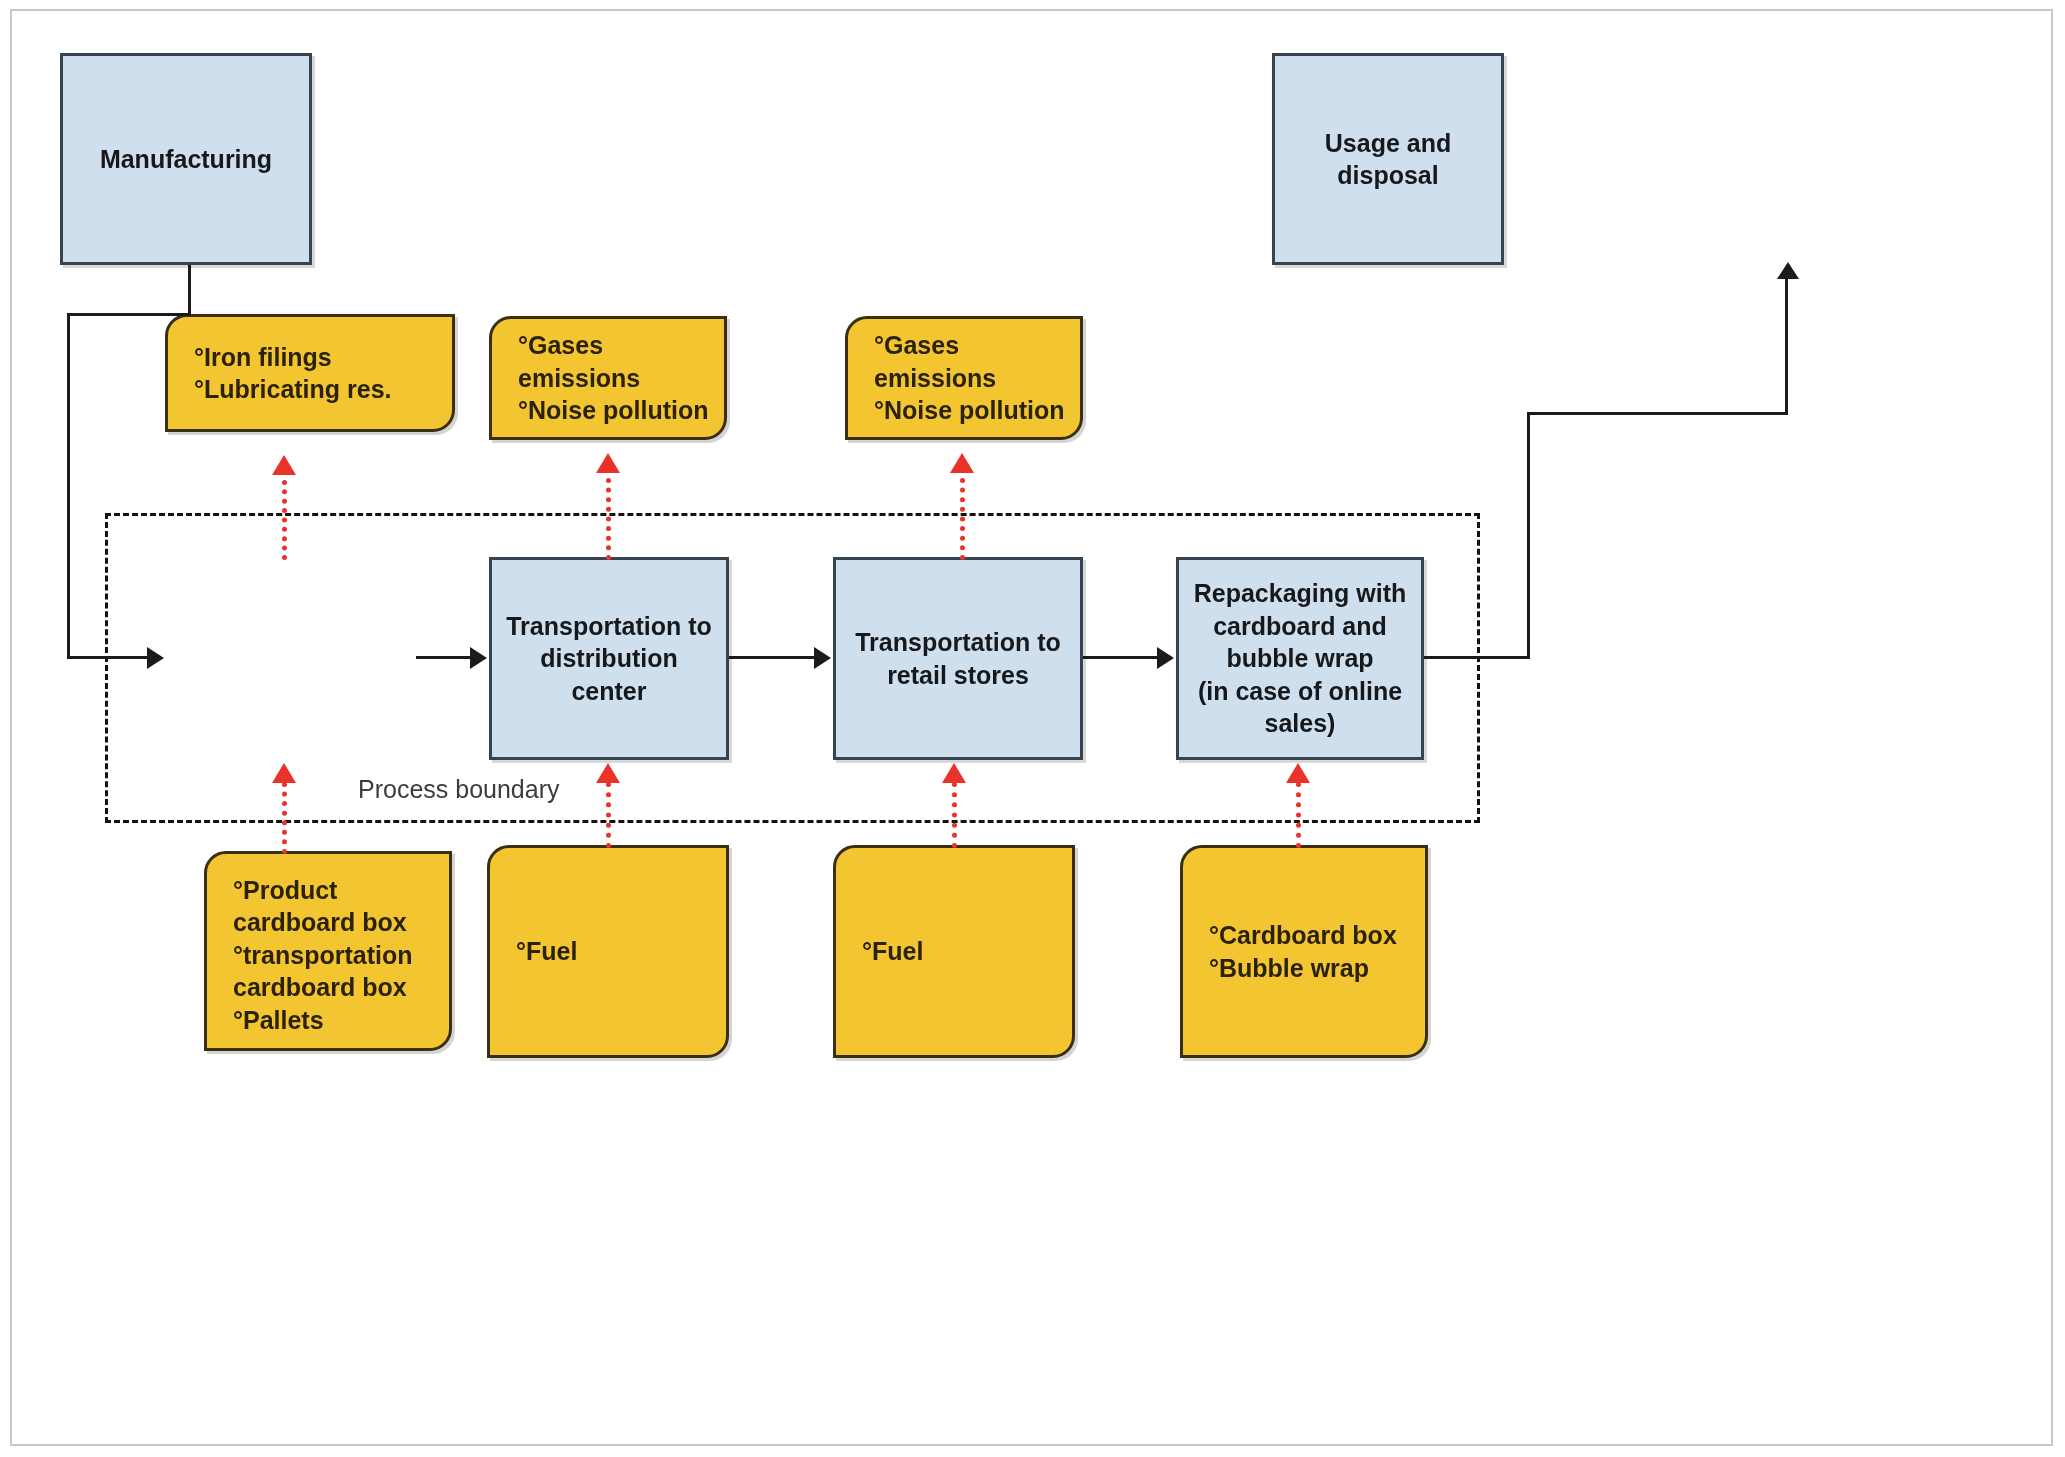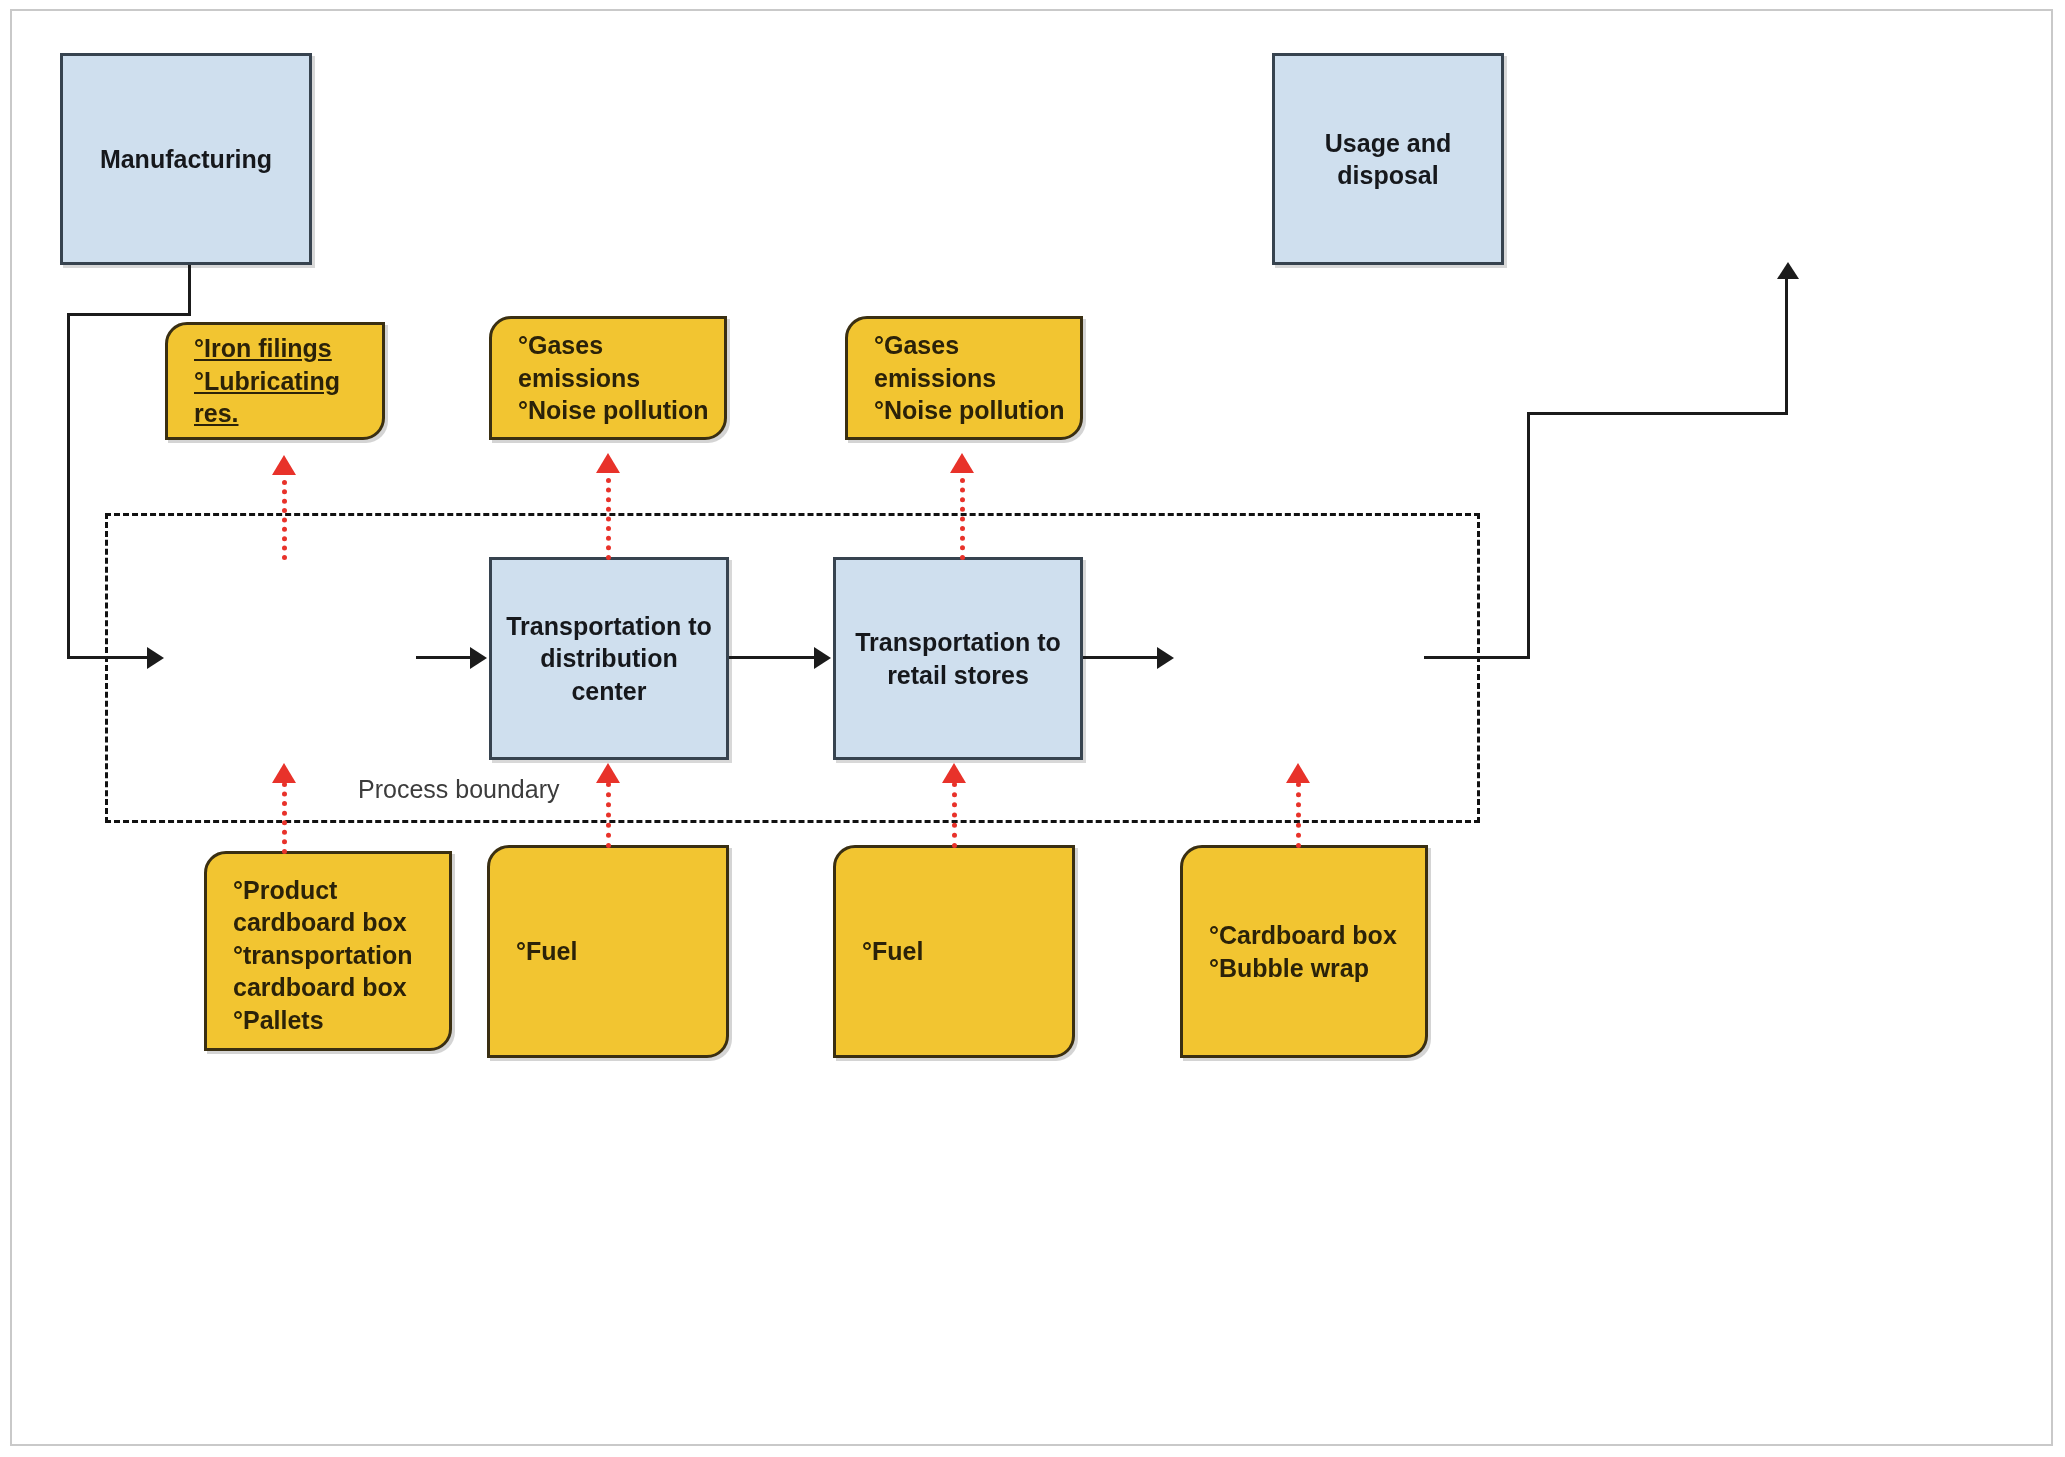--- a/index.html
+++ b/index.html
@@ -71,21 +71,21 @@
 
   <div class="node blue" style="left:60px;top:53px;width:252px;height:212px;">
     <span class="nlabel">Manufacturing</span>
   </div>
 
   <div class="node blue" style="left:1272px;top:53px;width:232px;height:212px;">
     <span class="nlabel">Usage and
 disposal</span>
   </div>
 
-  <div class="node yellow foldtl" style="left:165px;top:322px;width:220px;height:118px;text-decoration:underline;">
+  <div class="node yellow foldtl" style="left:165px;top:314px;width:290px;height:118px;">
     <span class="nlabel">°Iron filings
 °Lubricating res.</span>
   </div>
 
   <div class="node yellow foldtl" style="left:489px;top:316px;width:238px;height:124px;">
     <span class="nlabel">°Gases emissions
 °Noise pollution</span>
   </div>
 
   <div class="node yellow foldtl" style="left:845px;top:316px;width:238px;height:124px;">
@@ -101,20 +101,27 @@
     <span class="nlabel">Transportation to
 distribution
 center</span>
   </div>
 
   <div class="node blue" style="left:833px;top:557px;width:250px;height:203px;">
     <span class="nlabel">Transportation to
 retail stores</span>
   </div>
 
+  <div class="node blue" style="left:1176px;top:557px;width:248px;height:203px;">
+    <span class="nlabel">Repackaging with
+cardboard and
+bubble wrap
+(in case of online
+sales)</span>
+  </div>
 
   <div class="node yellow foldtl" style="left:168px;top:851px;width:248px;height:200px;padding-top:8px;align-items:center;margin-left:36px;">
     <span class="nlabel">°Product
 cardboard box
 °transportation
 cardboard box
 °Pallets</span>
   </div>
 
   <div class="node yellow foldtl" style="left:487px;top:845px;width:242px;height:213px;">

